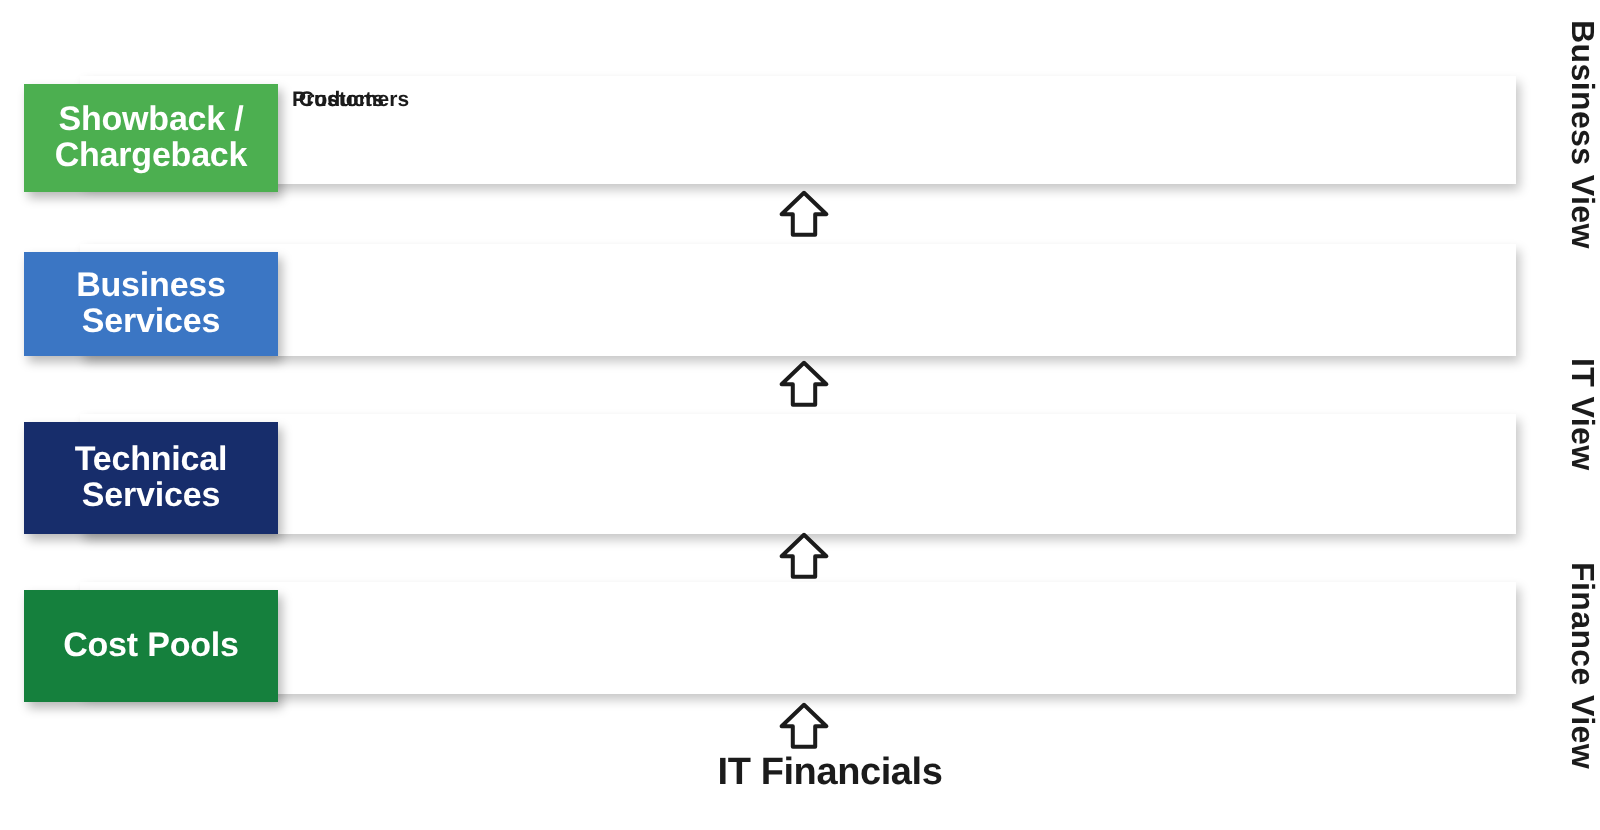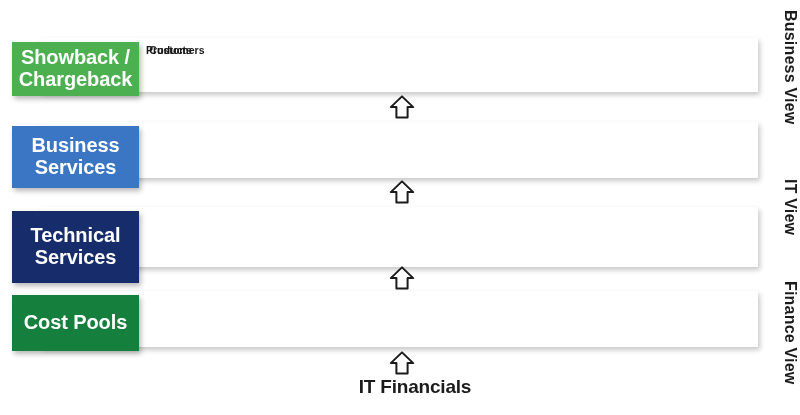--- a/index.html
+++ b/index.html
@@ -24,21 +24,21 @@
   }
   .row-label{
     position:absolute;
     left:0;top:4px;
     width:127px;
     box-sizing:border-box;
     display:flex;align-items:center;justify-content:center;
     text-align:center;
     color:#ffffff;
     font-weight:bold;
-    font-size:20px;
+    font-size:17px;
     line-height:1.08;
     letter-spacing:-0.1px;
     box-shadow:2px 3px 5px rgba(0,0,0,0.28);
     z-index:4;
   }
   .cells{
     position:absolute;
     top:0;left:0;right:0;bottom:0;
     display:flex;
     box-sizing:border-box;
@@ -68,26 +68,26 @@
   .chip.dark-text{color:#1b1b1b;}
 
   
   #row-showback{top:38px;}
   #row-showback .row-plate{width:718px;height:54px;}
   #row-showback .row-label{height:54px;}
   #row-showback .cells{left:127px;}
 
   #row-business-services{top:122px;}
   #row-business-services .row-plate{width:718px;height:56px;}
-  #row-business-services .row-label{height:62px;}
+  #row-business-services .row-label{height:52px;}
   #row-business-services .cells{left:127px;}
 
   #row-technical-services{top:207px;}
   #row-technical-services .row-plate{width:718px;height:60px;}
-  #row-technical-services .row-label{height:72px;}
+  #row-technical-services .row-label{height:56px;}
   #row-technical-services .cells{left:127px;}
 
   #row-cost-pools{top:291px;}
   #row-cost-pools .row-plate{width:718px;height:56px;}
   #row-cost-pools .row-label{height:56px;}
   #row-cost-pools .cells{left:127px;}
 
   
   .arrow{position:absolute;z-index:6;}
 

